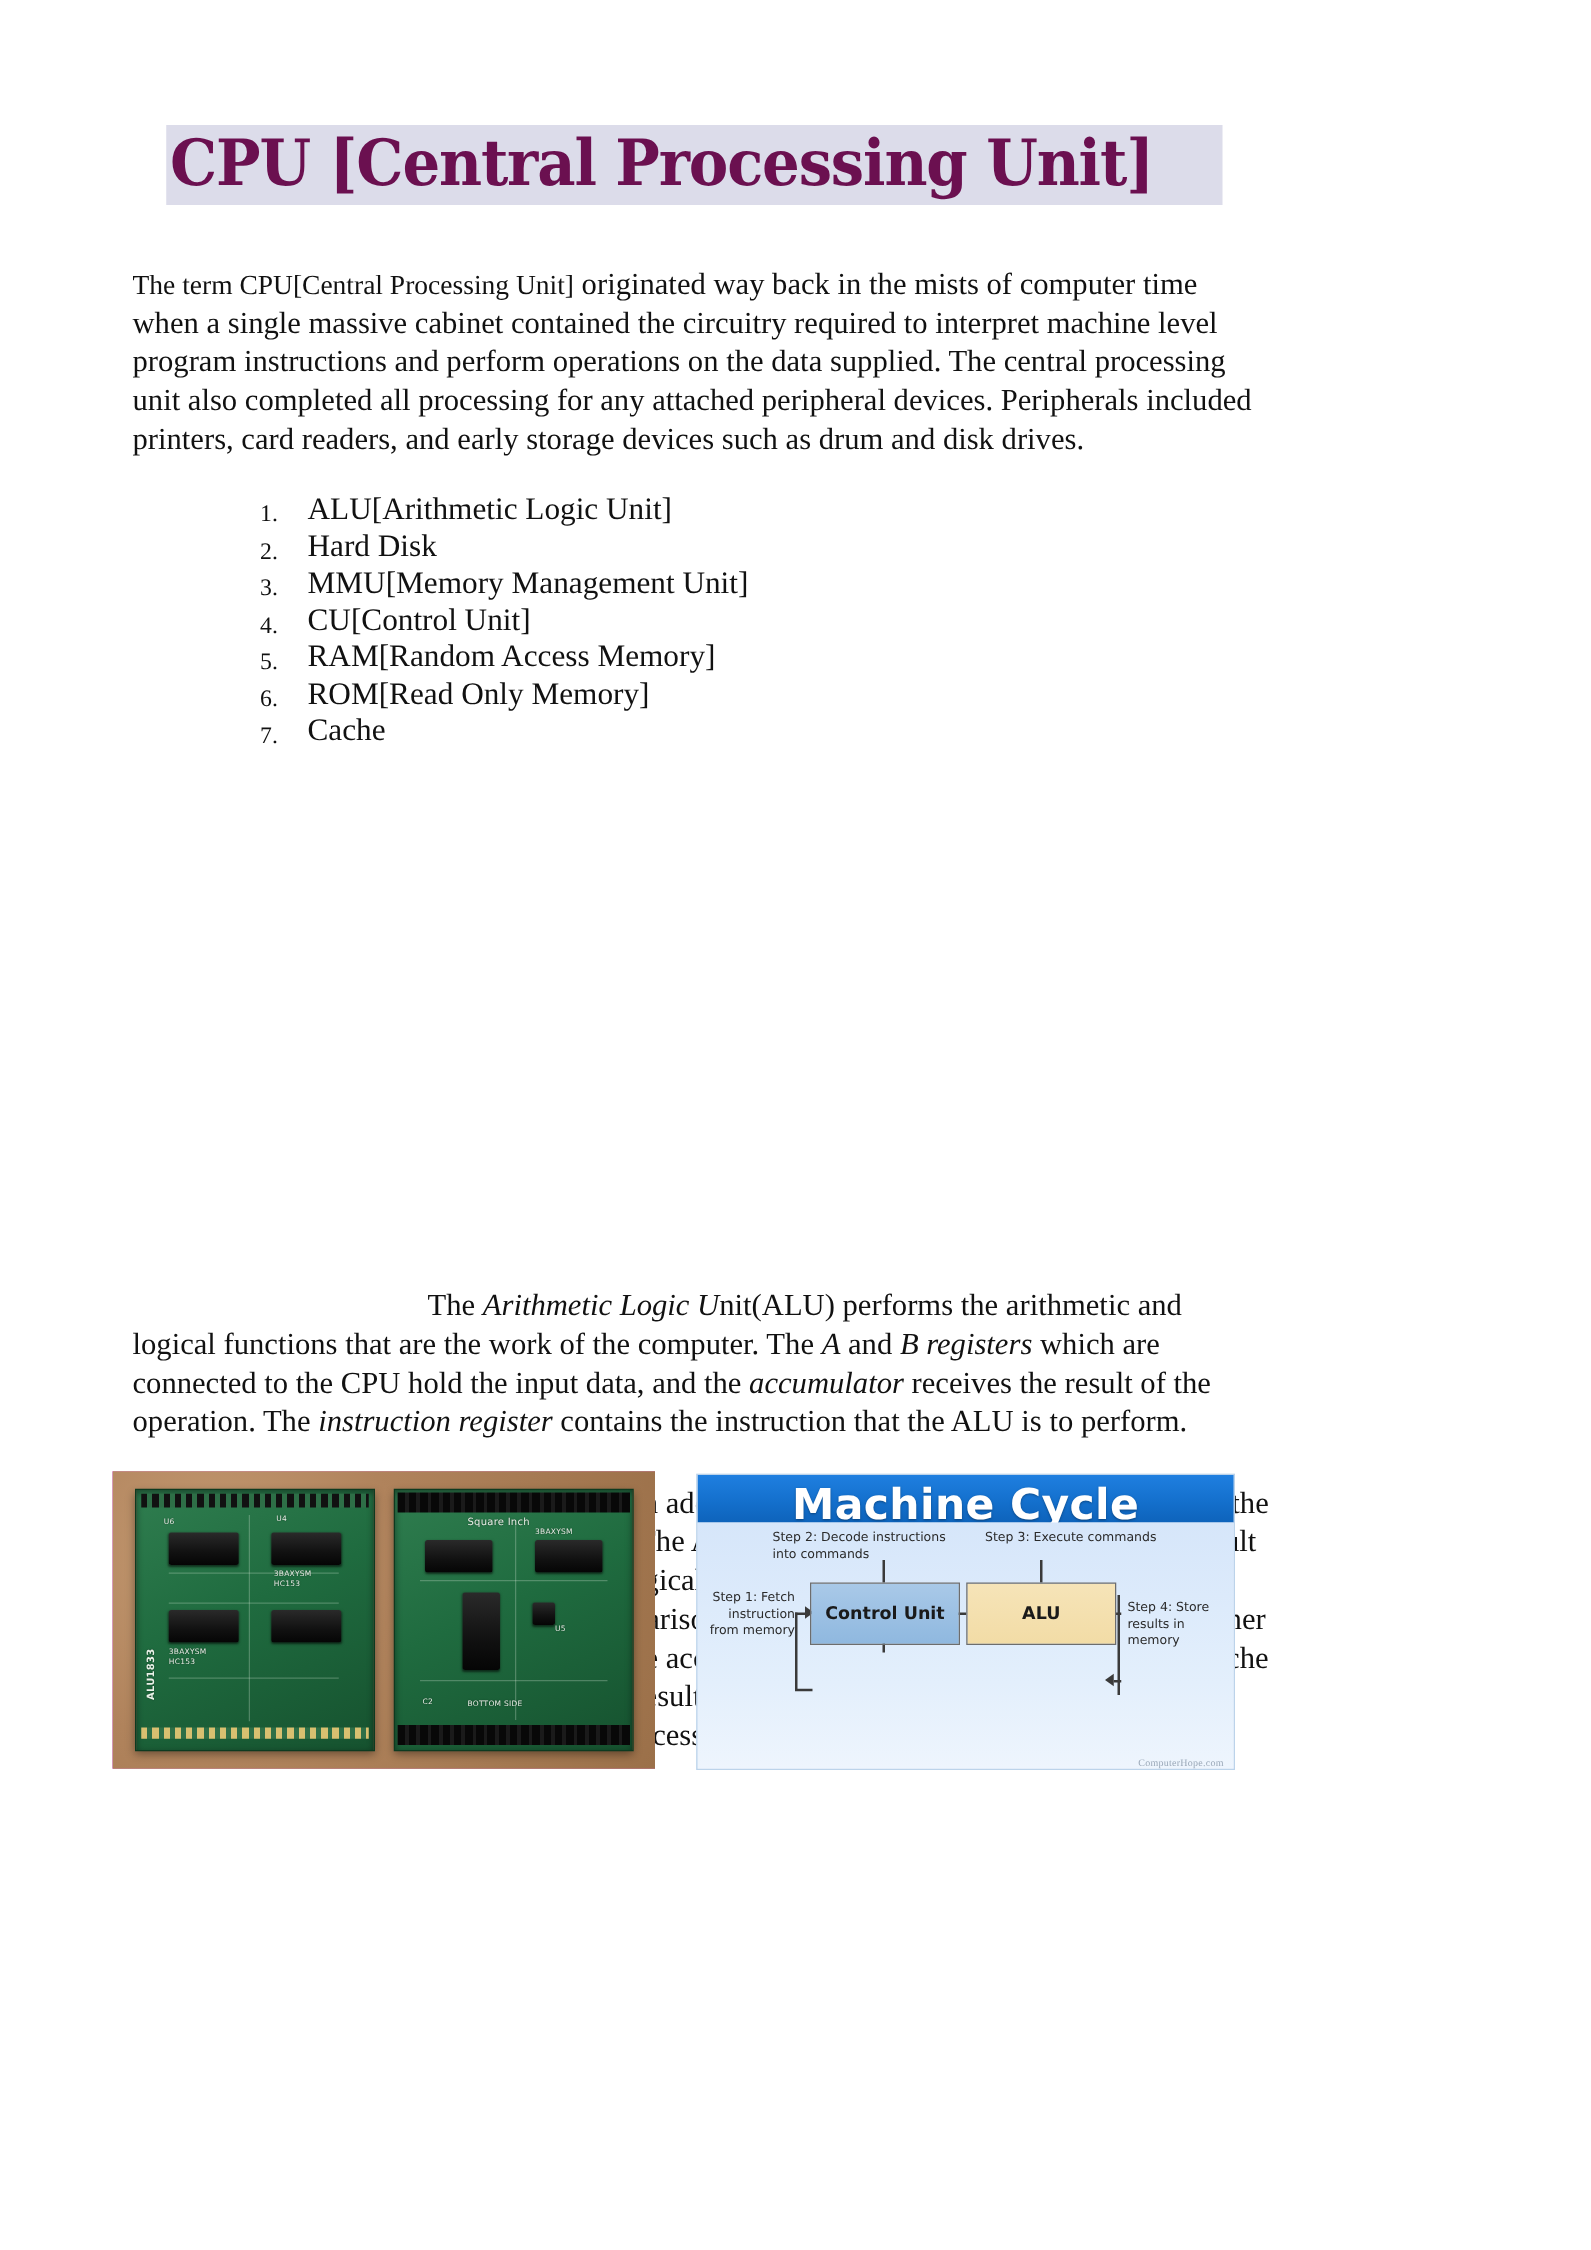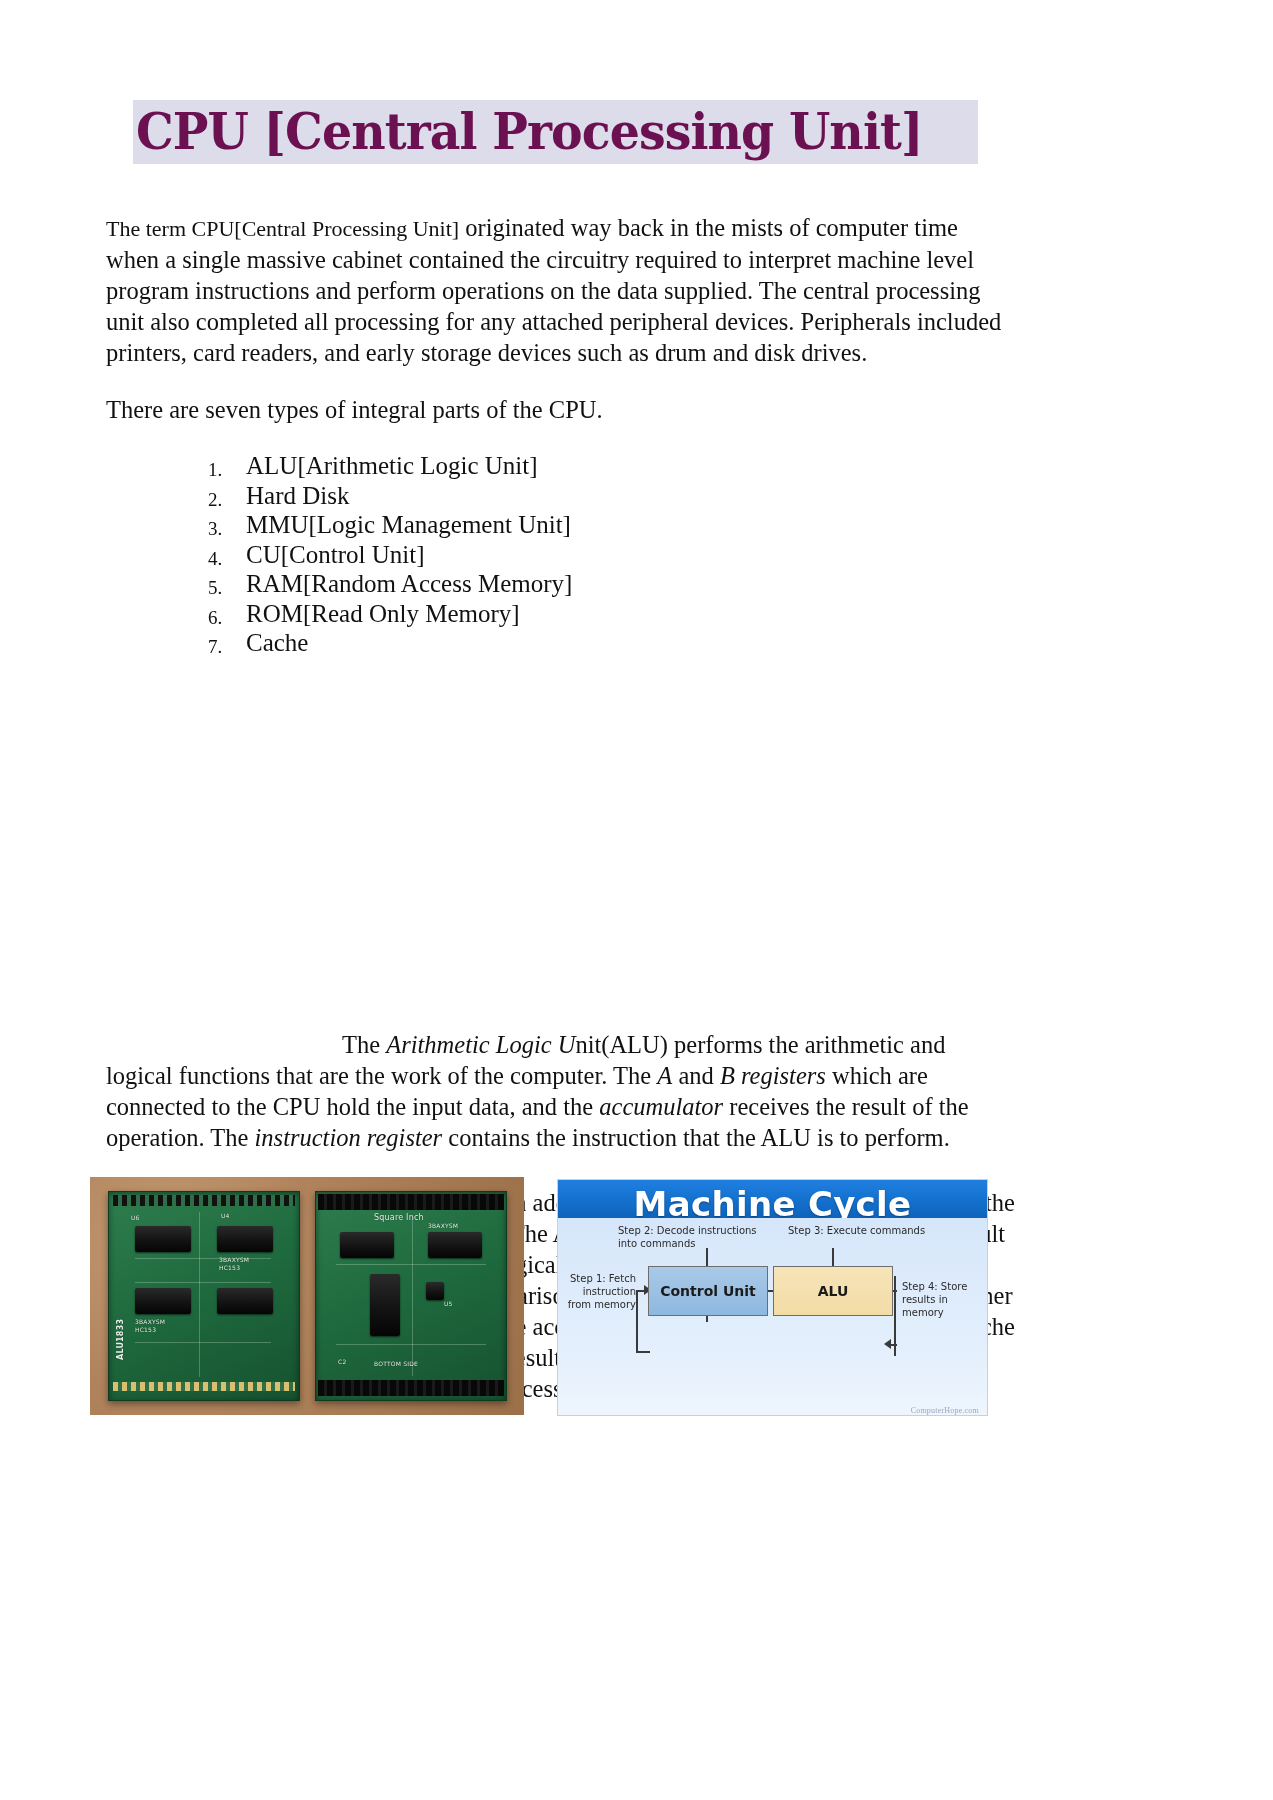--- a/index.html
+++ b/index.html
@@ -244,26 +244,25 @@
 
 <div class="page">
 
   <div class="title-band"></div>
   <div class="title-text">CPU  [Central Processing Unit]</div>
 
   <div class="body-col">
 
     <p class="para"><span class="small-lead">The term CPU[Central Processing Unit]</span><span> originated way back in the mists of computer time when a single massive cabinet contained the circuitry required to interpret machine level program instructions and perform operations on the data supplied. The central processing unit also completed all processing for any attached peripheral devices. Peripherals included printers, card readers, and early storage devices such as drum and disk drives.</span></p>
 
-    <p class="para">There are seven types of integral parts of the CPU.</p>
 
     <ol class="parts">
       <li>ALU[Arithmetic Logic Unit]</li>
       <li>Hard Disk</li>
-      <li>MMU[Logic Management Unit]</li>
+      <li>MMU[Memory Management Unit]</li>
       <li>CU[Control Unit]</li>
       <li>RAM[Random Access Memory]</li>
       <li>ROM[Read Only Memory]</li>
       <li>Cache</li>
     </ol>
 
 
     <p class="para p-alu"><span class="tab-indent"></span><span>The </span><span class="ital">Arithmetic Logic U</span><span>nit(ALU) performs the arithmetic and logical functions that are the work of the computer. The </span><span class="ital">A</span><span> and </span><span class="ital">B registers</span><span> which are connected to the CPU hold the input data, and the </span><span class="ital">accumulator</span><span> receives the result of the operation. The </span><span class="ital">instruction register</span><span> contains the instruction that the ALU is to perform.</span></p>
 
     <p class="para p-example"><span class="tab-indent-2"></span><span>For example, when adding two numbers, one number is placed in the A register and the other in the B register. The ALU performs the addition and puts the result in the accumulator. If the operation is a logical one, the data to be compared is placed into the </span><span class="ital">input registers</span><span>. The result of the comparison, a 1 or 0, is put in the accumulator. Whether this is a logical or arithmetic operation, the accumulator content is then placed into the cache location reserved by the program for the result.  The following figure shows the picture of </span><span class="ital">Arithmetic Logic U</span><span>nit and the order of processing.</span></p>

